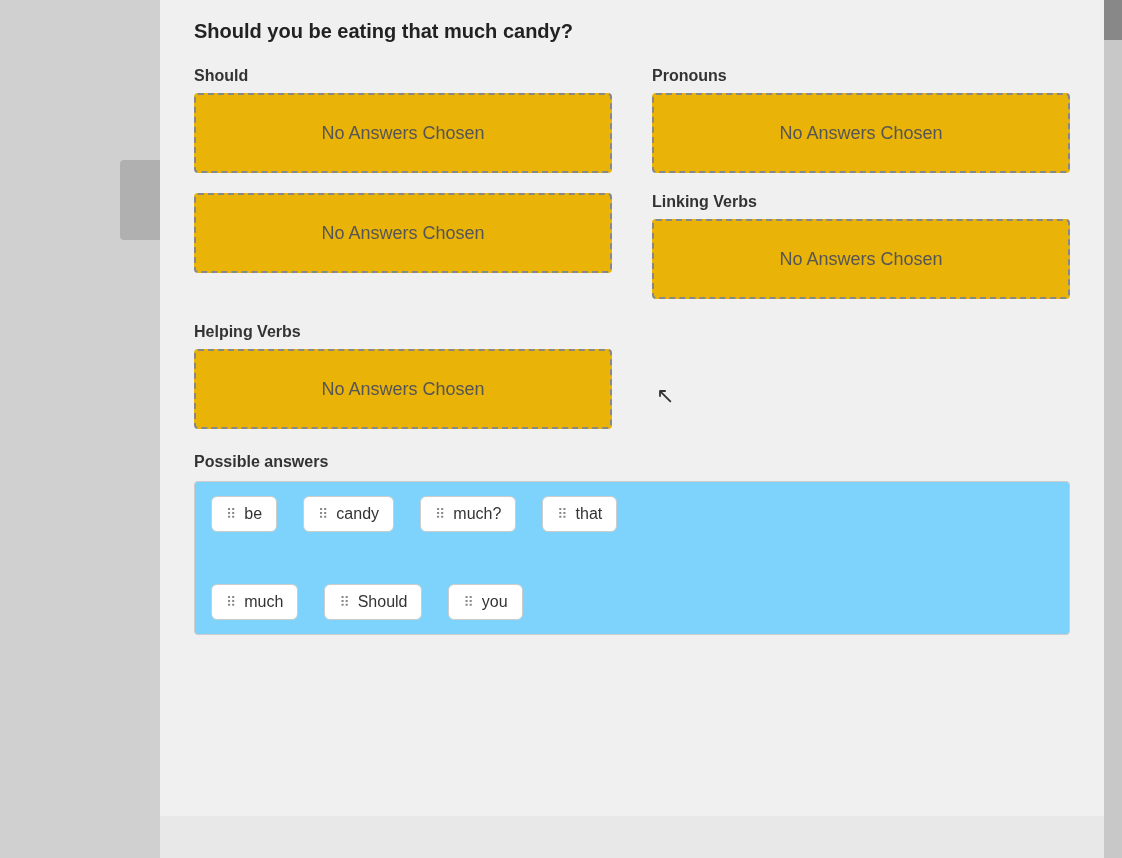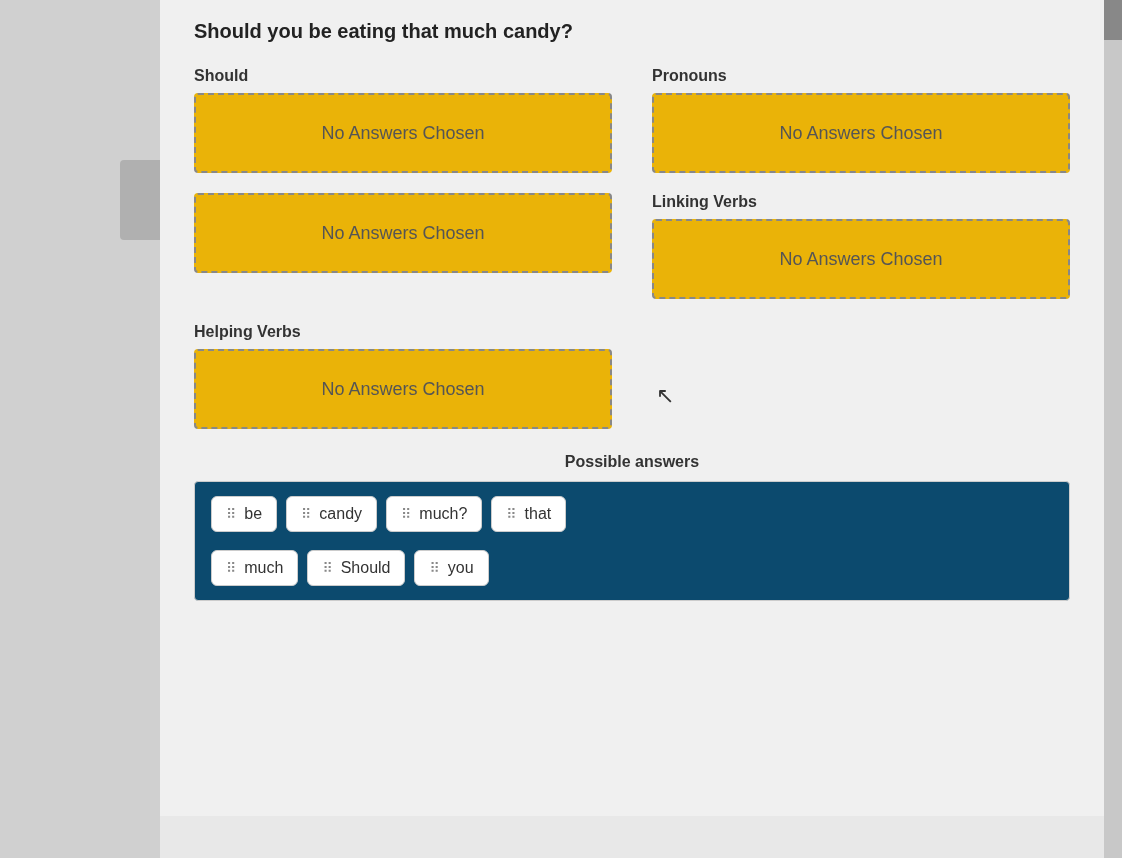--- a/index.html
+++ b/index.html
@@ -114,38 +114,37 @@
     }
 
     .helping-verbs-block {
       display: flex;
       flex-direction: column;
       width: calc(50% - 20px);
     }
 
     .possible-answers-section {
       margin-top: 20px;
-      text-align: center;
     }
 
     .possible-answers-label {
       font-size: 16px;
       font-weight: 600;
       color: #333;
       margin-bottom: 10px;
     }
 
     .answers-container {
-      background-color: #0c4a6e;
+      background-color: #7dd3fc;
       border: 1px solid #ccc;
       border-radius: 4px;
       padding: 14px 16px;
       display: flex;
       flex-wrap: wrap;
-      gap: 9px;
+      gap: 26px;
     }
 
     .answer-chip {
       display: flex;
       align-items: center;
       gap: 6px;
       background-color: #fff;
       border: 1px solid #ccc;
       border-radius: 6px;
       padding: 8px 14px;

